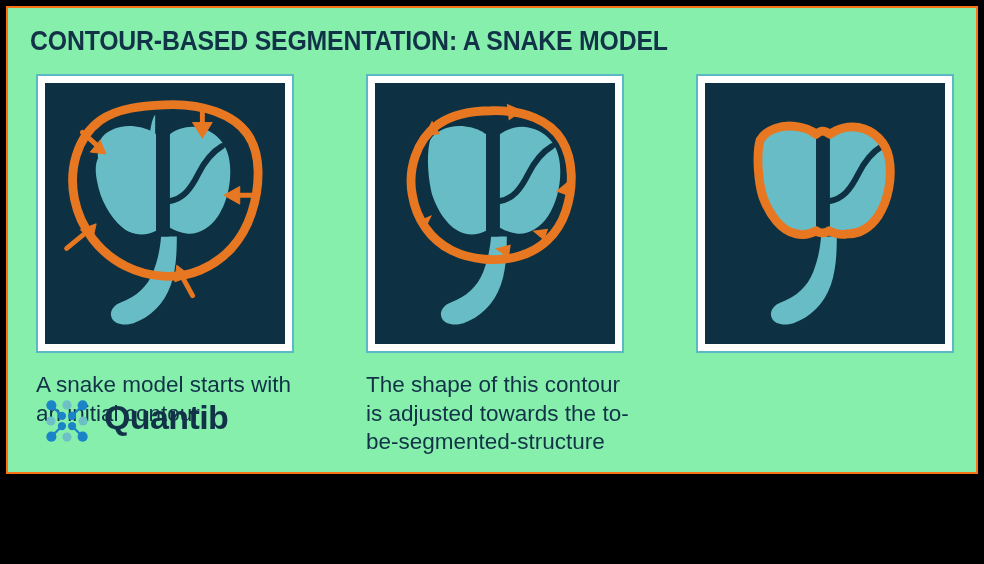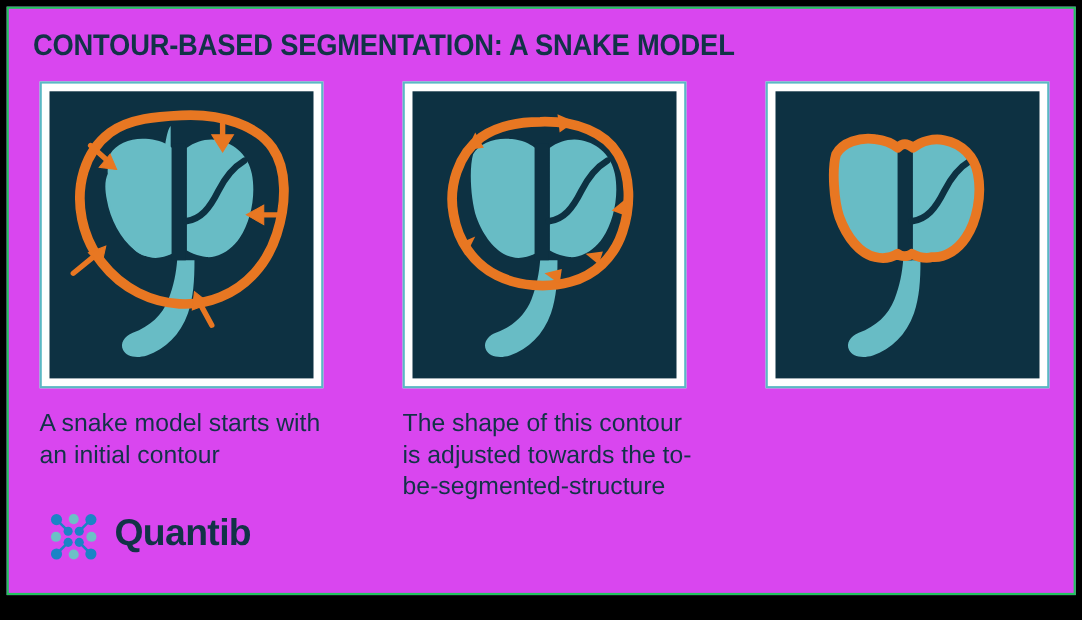--- a/index.html
+++ b/index.html
@@ -12,23 +12,23 @@
   }
   .page-frame {
     position: absolute;
     left: 0; top: 0;
     width: 984px; height: 564px;
     background: #000000;
     padding: 6px;
   }
   .card {
     position: relative;
-    width: 972px; height: 535px;
-    background: #d946ef;
-    border: 2px solid #22c55e;
+    width: 972px; height: 468px;
+    background: #86efac;
+    border: 2px solid #f97316;
   }
 
   
   .title {
     position: absolute;
     left: 22px; top: 18px;
     font-size: 27px;
     font-weight: bold;
     letter-spacing: -0.2px;
     color: #123347;

